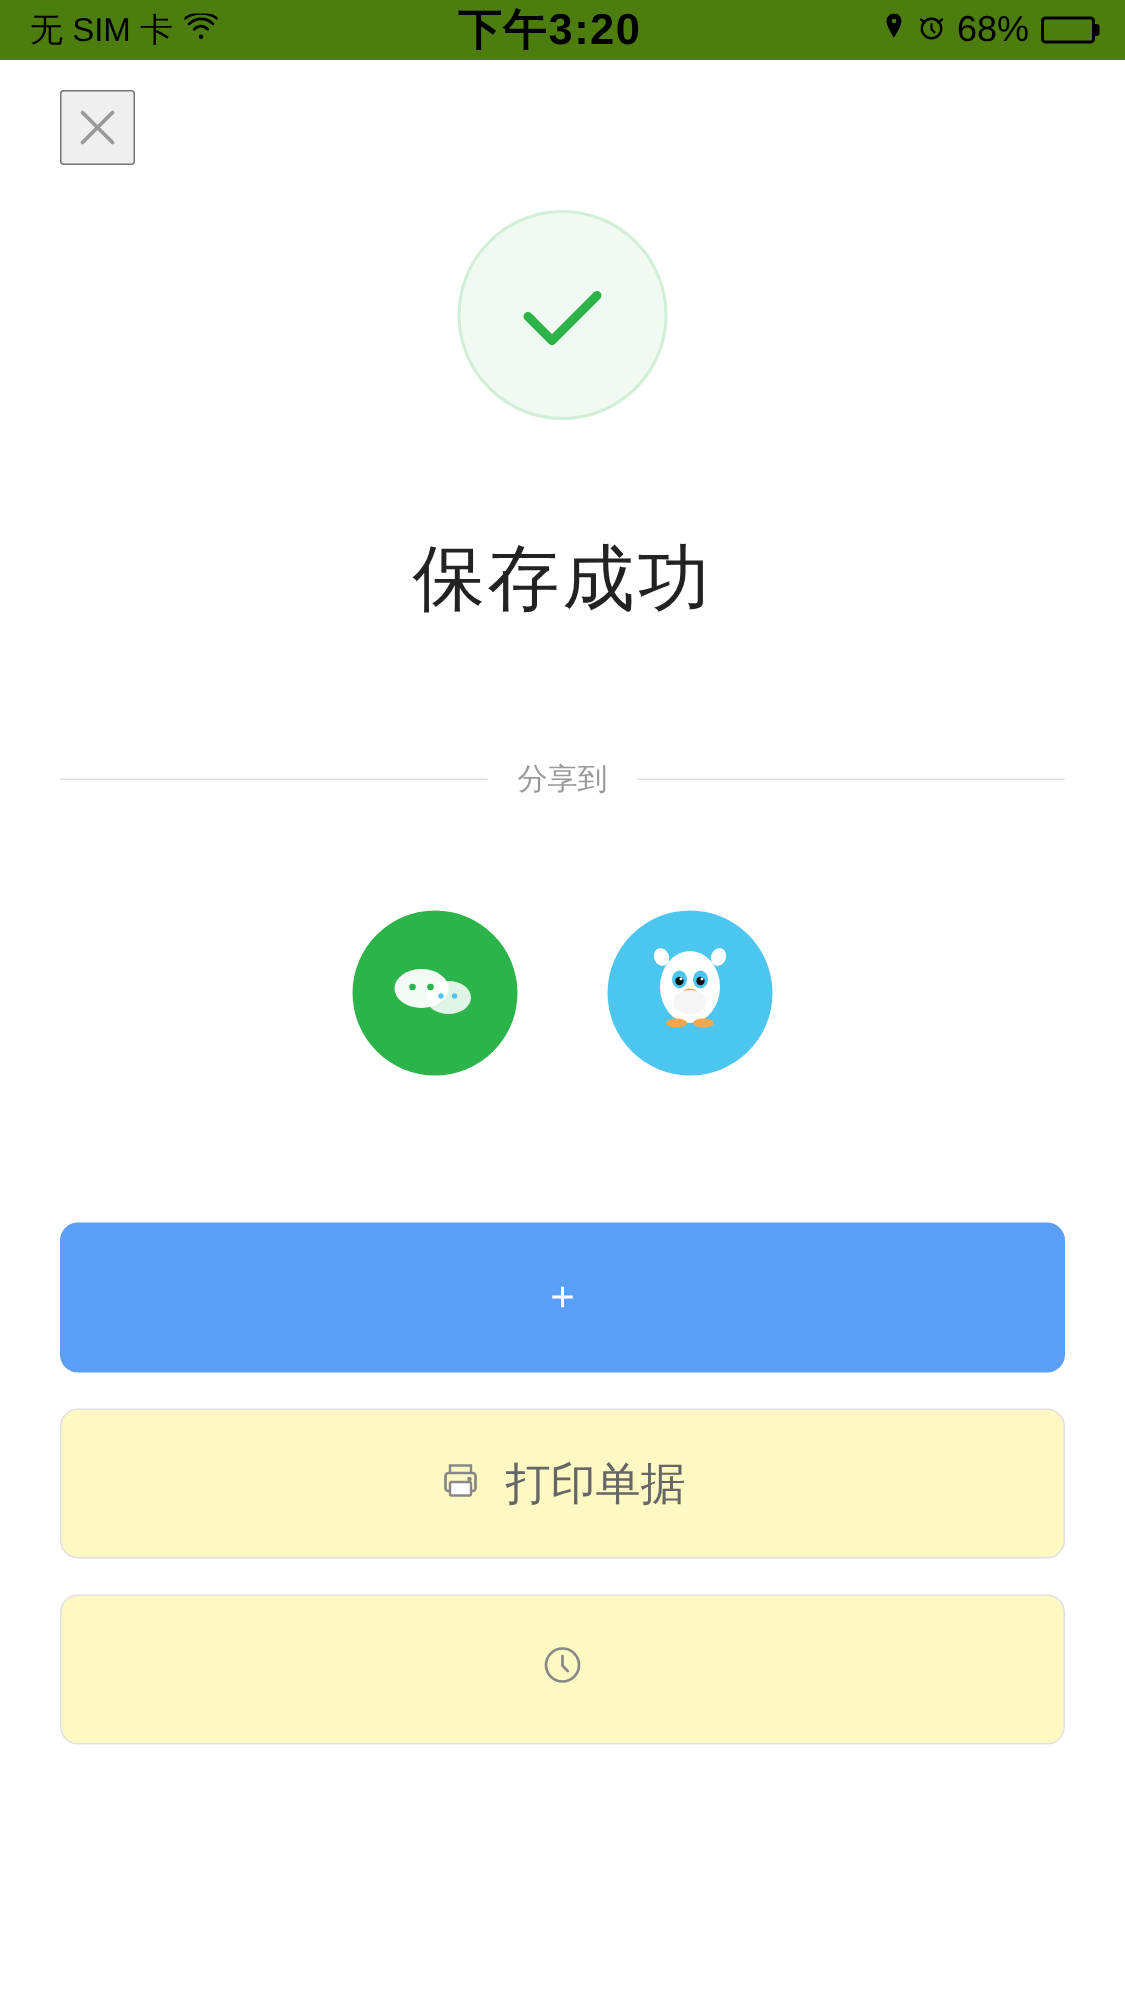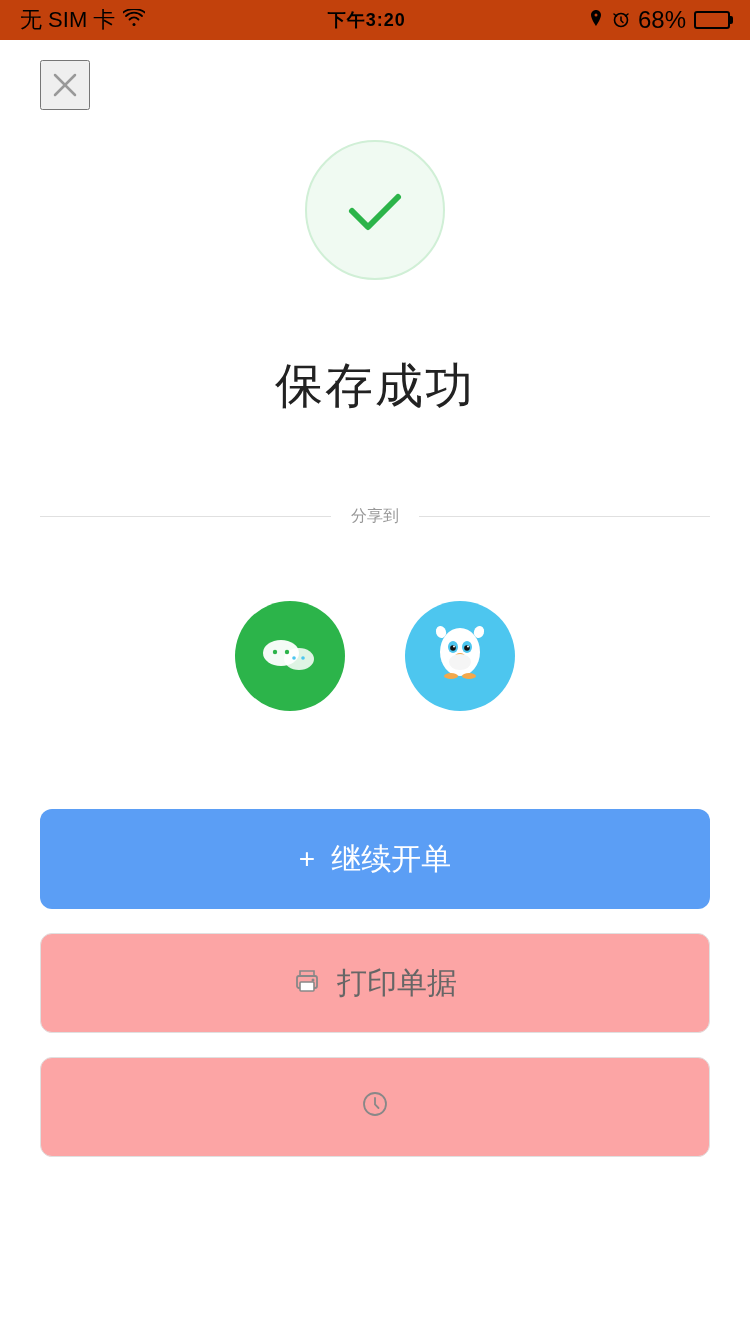--- a/index.html
+++ b/index.html
@@ -11,37 +11,37 @@
       background: #ffffff;
       font-family: -apple-system, 'PingFang SC', 'Helvetica Neue', Arial, sans-serif;
       display: flex;
       flex-direction: column;
     }
 
     
     .status-bar {
       width: 100%;
       height: 40px;
-      background: #c2410c;
+      background: #4d7c0f;
       display: flex;
       align-items: center;
       justify-content: space-between;
       padding: 15px 20px;
       font-size: 24px;
       font-weight: 500;
       color: #000;
     }
     .status-left {
       display: flex;
       align-items: center;
       gap: 8px;
       font-size: 22px;
     }
     .status-center {
-      font-size: 18px;
+      font-size: 29px;
       font-weight: 600;
       letter-spacing: 1px;
     }
     .status-right {
       display: flex;
       align-items: center;
       gap: 8px;
       font-size: 24px;
     }
     .wifi-icon {
@@ -139,21 +139,21 @@
       align-items: center;
       margin-top: 50px;
       gap: 20px;
     }
     .divider-line {
       flex: 1;
       height: 1px;
       background: #e0e0e0;
     }
     .share-label {
-      font-size: 16px;
+      font-size: 20px;
       color: #999;
       white-space: nowrap;
     }
 
     .share-icons-row {
       display: flex;
       gap: 60px;
       margin-top: 36px;
       align-items: center;
     }
@@ -194,21 +194,21 @@
       font-size: 30px;
       cursor: pointer;
       border: none;
       outline: none;
     }
     .btn-primary {
       background: #5b9ef5;
       color: #fff;
     }
     .btn-secondary {
-      background: #fca5a5;
+      background: #fef9c3;
       color: #666;
       border: 1px solid #e0e0e0;
       justify-content: center;
     }
     .btn-icon {
       font-size: 28px;
     }
   </style>
 </head>
 <body>
@@ -309,21 +309,20 @@
         <ellipse cx="10" cy="10" rx="5" ry="6" fill="white" transform="rotate(-20 10 10)"></ellipse>
         <ellipse cx="48" cy="10" rx="5" ry="6" fill="white" transform="rotate(20 48 10)"></ellipse>
       </svg>
     </button>
   </div>
 
   <div class="action-buttons">
 
     <button class="action-btn btn-primary">
       <span class="btn-icon">+</span>
-      <span>继续开单</span>
     </button>
 
     <button class="action-btn btn-secondary">
       <span class="btn-icon">
         <svg width="28" height="28" viewBox="0 0 28 28" fill="none">
           <rect x="4" y="10" width="20" height="12" rx="2" stroke="#888" stroke-width="1.8" fill="none"></rect>
           <rect x="7" y="16" width="14" height="9" rx="1" stroke="#888" stroke-width="1.6" fill="white"></rect>
           <path d="M7 10V5h14v5" stroke="#888" stroke-width="1.6" fill="none"></path>
           <circle cx="20" cy="14" r="1.5" fill="#888"></circle>
         </svg>

